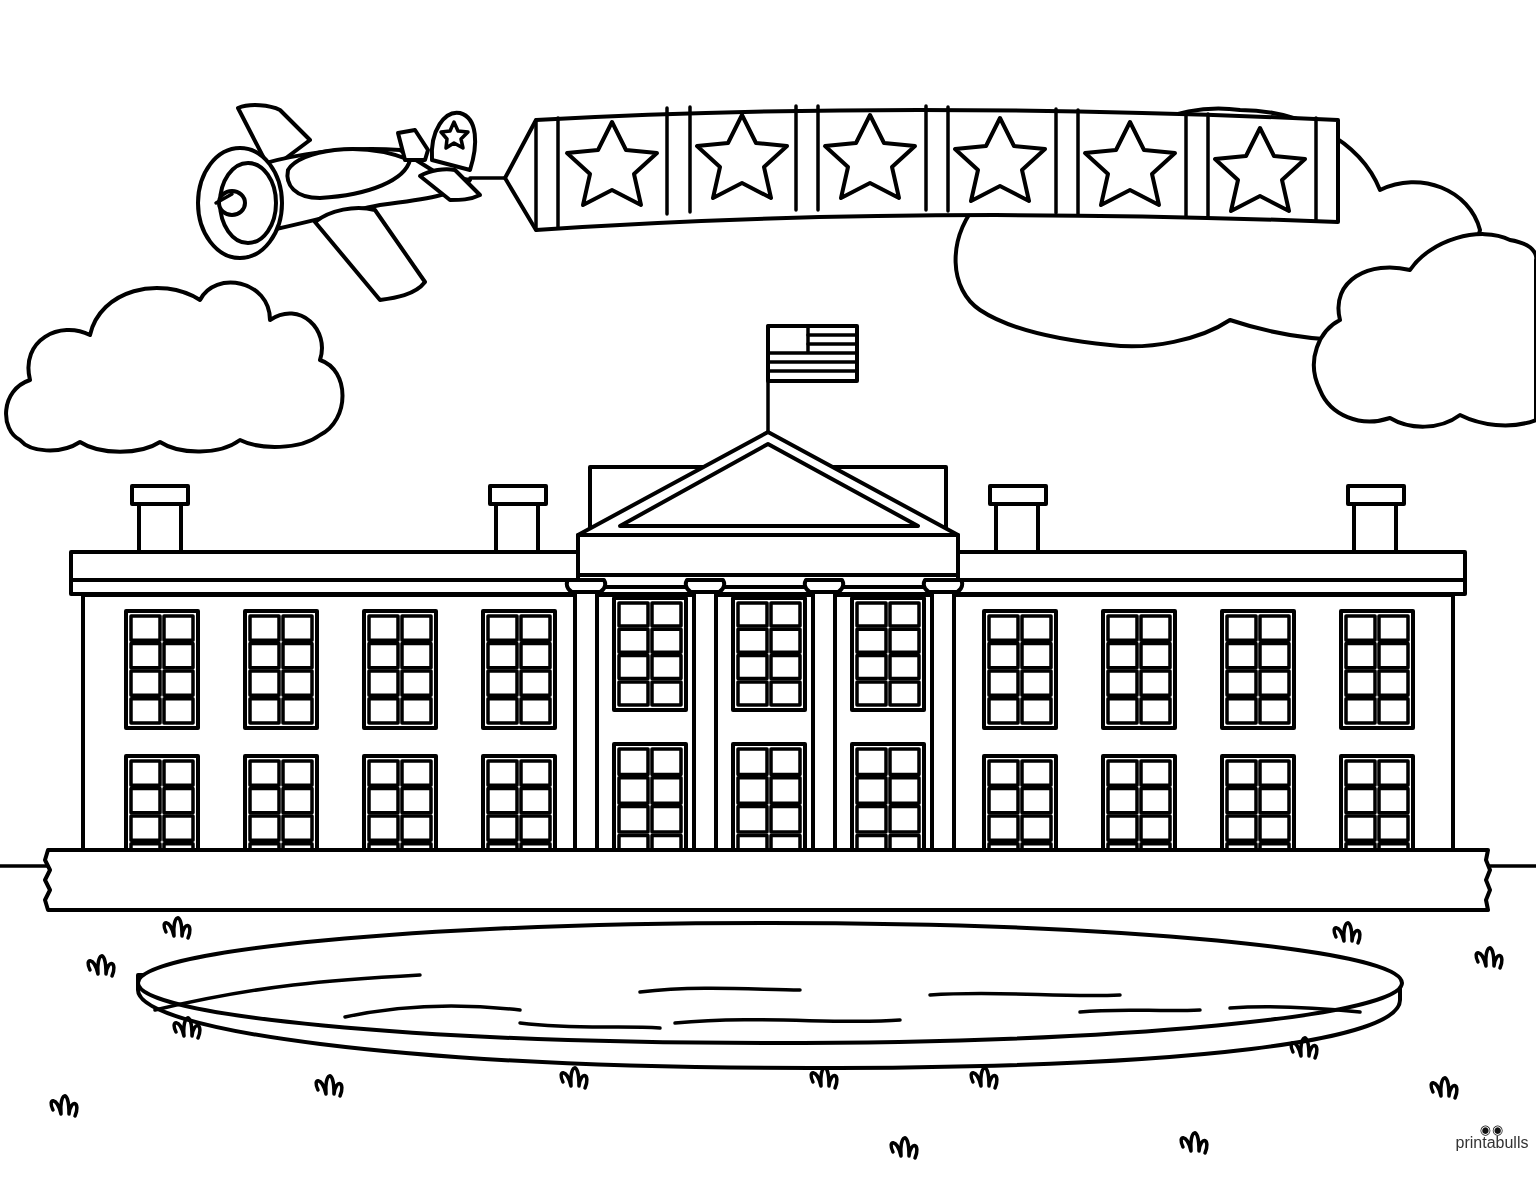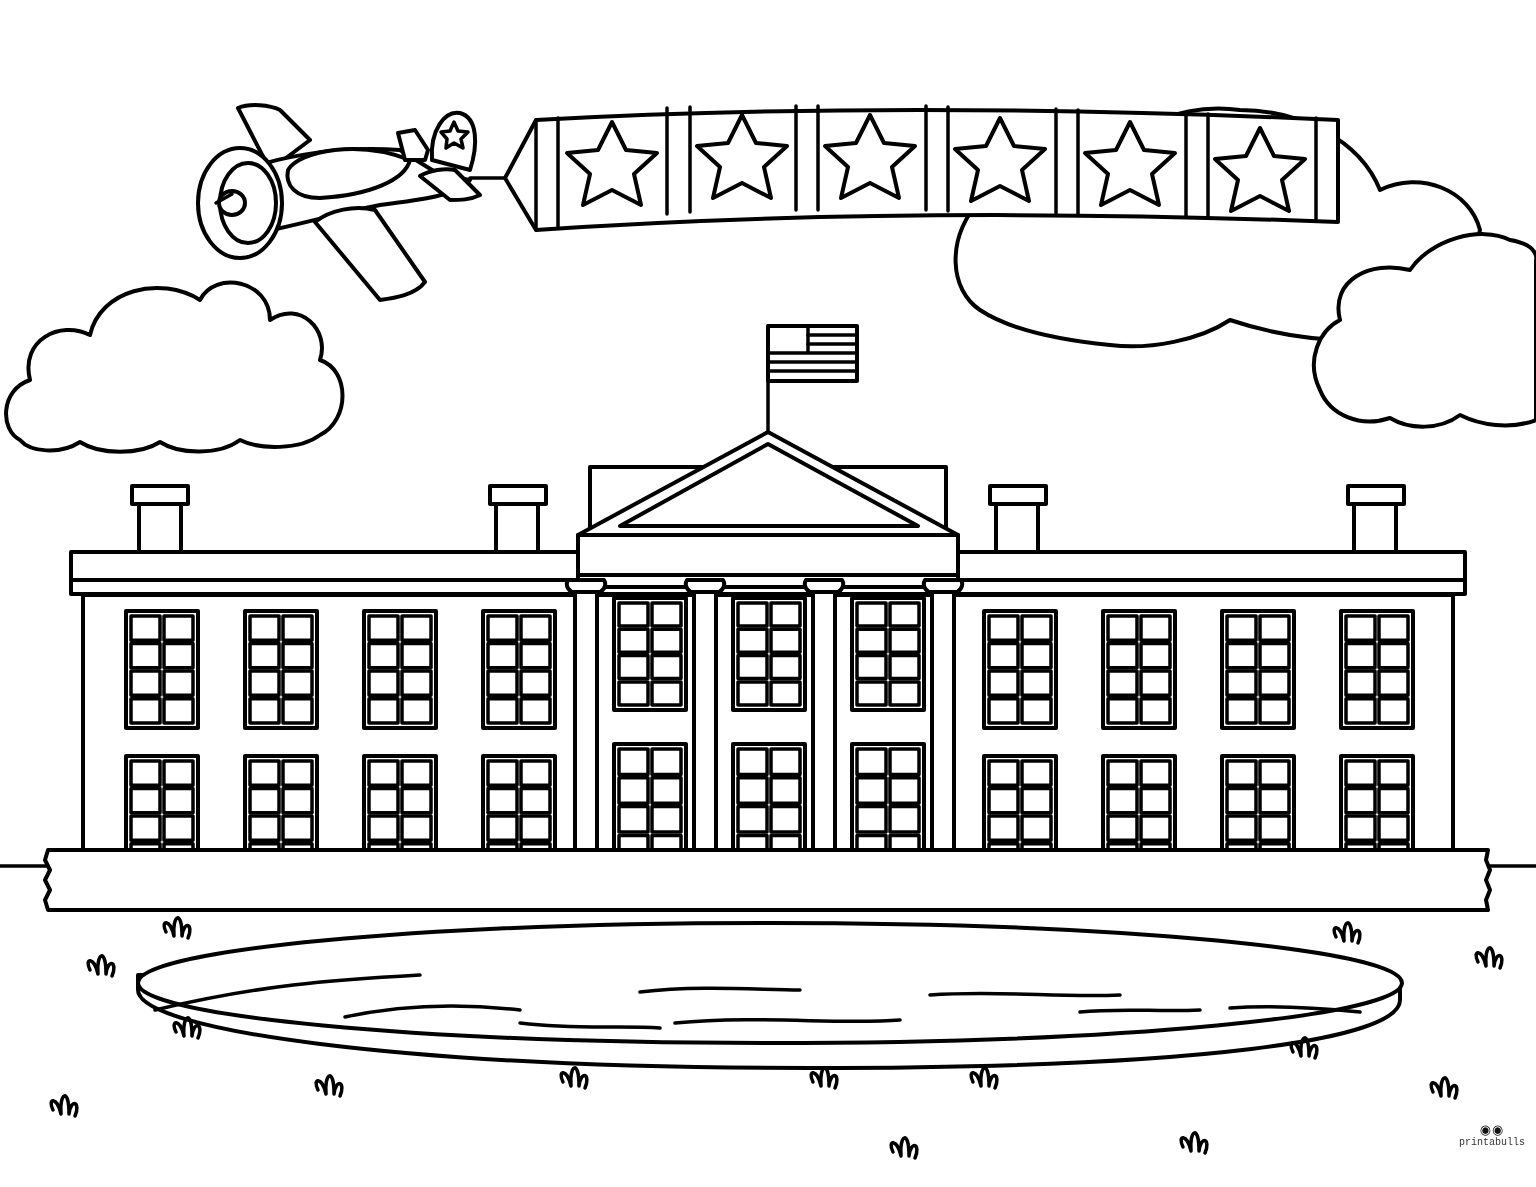--- a/index.html
+++ b/index.html
@@ -2,21 +2,21 @@
 <html><head>
 <meta charset="utf-8">
 <style>
   html,body{margin:0;padding:0;background:#ffffff;}
   body{width:1536px;height:1187px;overflow:hidden;position:relative;font-family:"Liberation Sans",sans-serif;}
   svg{position:absolute;left:0;top:0;}
   .ln{fill:#fff;stroke:#000;stroke-width:4;stroke-linejoin:round;stroke-linecap:round;}
   .ln3{fill:none;stroke:#000;stroke-width:3.5;stroke-linecap:round;stroke-linejoin:round;}
   .logo{position:absolute;left:1452px;top:1123px;width:80px;text-align:center;}
   .logo .dogs{font-size:13px;line-height:14px;color:#111;letter-spacing:1px;}
-  .logo .brand{font-size:10px;color:#333;line-height:12px;font-family:Liberation Mono, monospace;}
+  .logo .brand{font-size:16px;color:#333;line-height:12px;}
 </style>
 </head>
 <body>
 
 <svg width="1536" height="1187" viewBox="0 0 1536 1187">
 
   <g>
     <path class="ln" d="M20,440 C0,430 0,390 30,380 C20,340 60,320 90,335 C100,290 160,275 200,300 C215,270 270,280 270,320 C300,300 330,330 320,360 C350,370 350,420 320,435 C300,450 260,450 240,440 C220,455 180,455 160,442 C140,455 100,455 80,442 C60,455 30,452 20,440 Z"></path>
   </g>
   <g>

